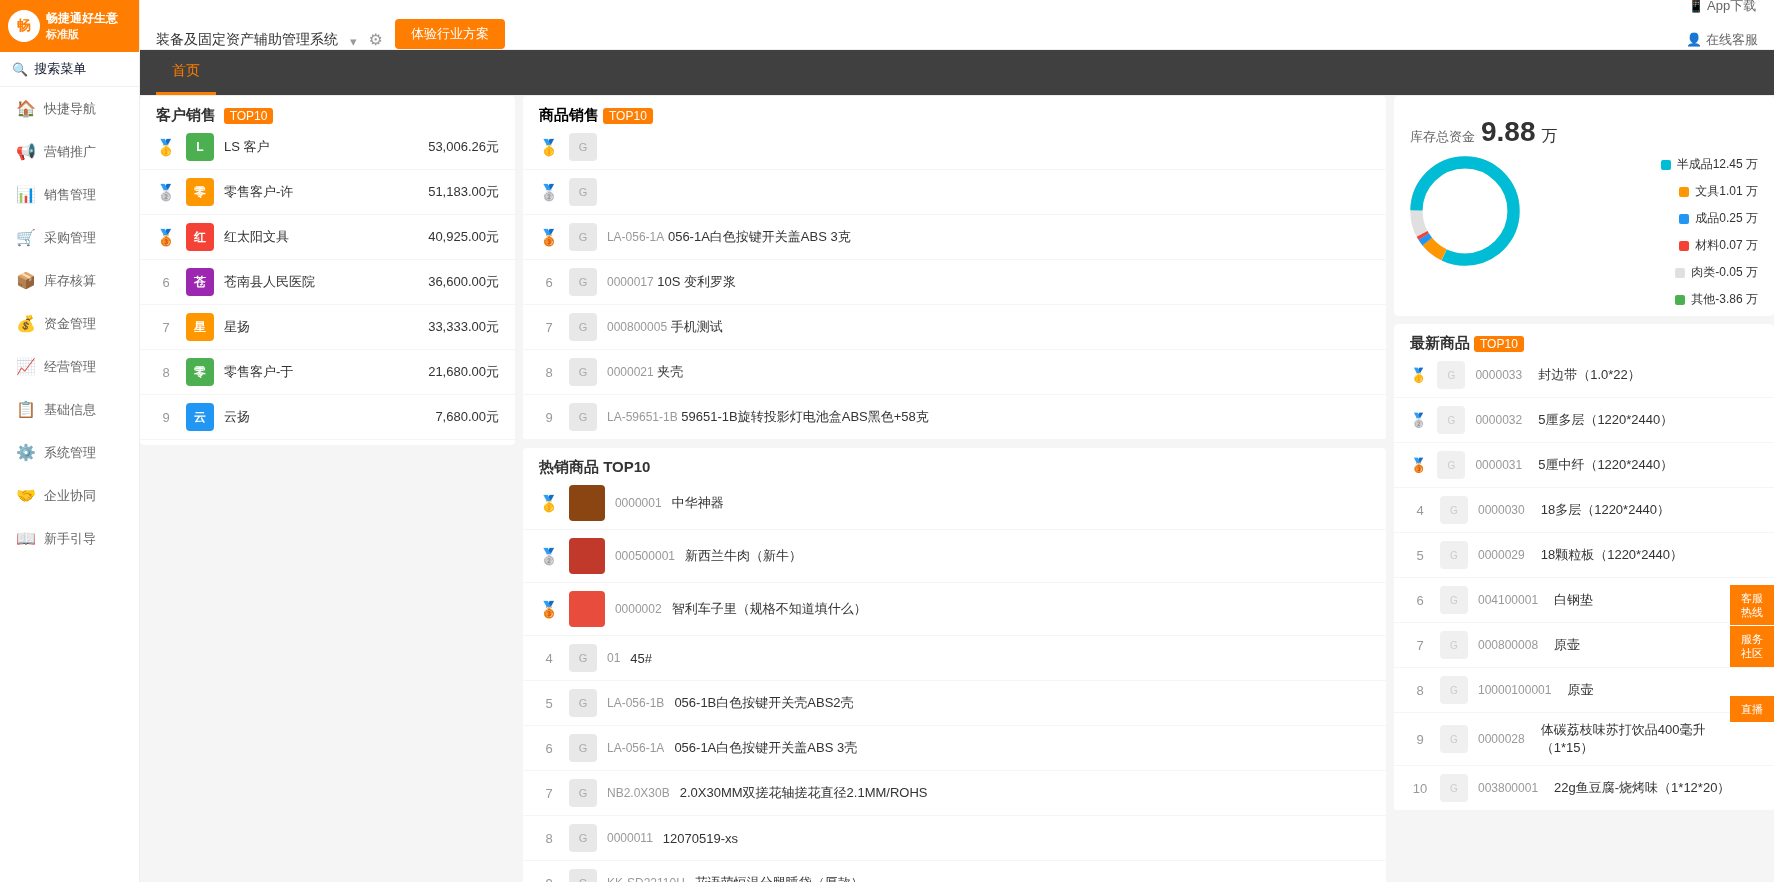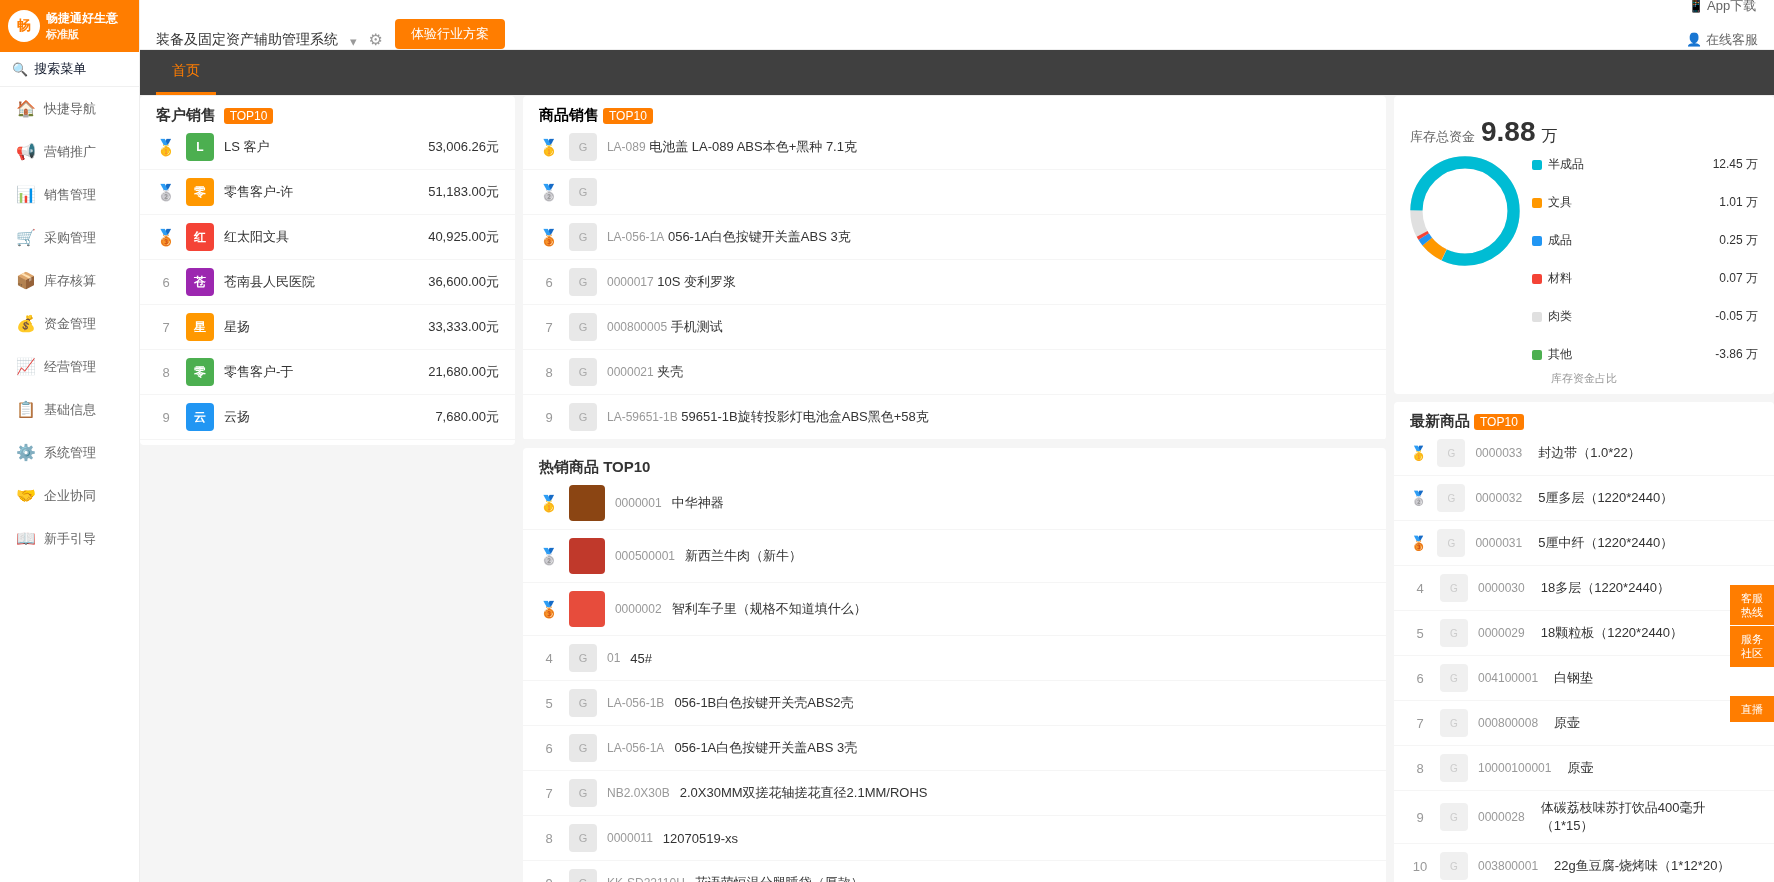--- a/index.html
+++ b/index.html
@@ -57,21 +57,21 @@
 
     
     .inventory-section { background: #fff; border-radius: 4px; margin-bottom: 8px; }
     .inventory-header { padding: 12px 16px 0; }
     .inventory-title { font-size: 13px; color: #666; }
     .inventory-amount { font-size: 28px; font-weight: bold; color: #333; }
     .inventory-unit { font-size: 16px; color: #333; }
     .inventory-chart-area { display: flex; padding: 8px 16px; }
     .donut-chart { position: relative; width: 110px; height: 110px; flex-shrink: 0; }
     .donut-chart svg { width: 110px; height: 110px; }
-    .inventory-legend { flex: 1; padding-left: 12px; display: flex; flex-direction: column; gap: 21px; justify-content: center; }
+    .inventory-legend { flex: 1; padding-left: 12px; display: flex; flex-direction: column; gap: 10px; justify-content: center; align-items: flex-end; }
     .legend-item { display: flex; align-items: center; justify-content: space-between; font-size: 12px; }
     .legend-dot { width: 10px; height: 10px; border-radius: 2px; flex-shrink: 0; margin-right: 6px; }
     .legend-name { flex: 1; color: #333; }
     .legend-value { color: #333; font-weight: 400; }
     .inventory-label { text-align: center; font-size: 11px; color: #999; padding-bottom: 8px; }
 
     
     .new-item { display: flex; align-items: center; padding: 8px 16px; gap: 10px; border-bottom: 1px solid #f5f5f5; }
     .new-img { width: 28px; height: 28px; background: #f0f0f0; border-radius: 4px; display: flex; align-items: center; justify-content: center; color: #ccc; font-size: 10px; flex-shrink: 0; }
     .new-rank { width: 20px; text-align: center; color: #999; font-size: 13px; }
@@ -248,24 +248,20 @@
 
       <div class="card">
         <div style="padding:10px 16px 0;display:flex;align-items:center;">
           <span style="font-size:15px;font-weight:bold;color:#000000;">商品销售</span>
           <span style="background:#ff7d00;color:#fff;font-size:12px;padding:1px 6px;border-radius:3px;margin-left:4px;">TOP10</span>
         </div>
         <div class="scroll-area" id="product-list">
             <div class="rank-item">
     <span style="font-size:16px;">🥇</span>
     <div class="gray-img">G</div>
-    <div style="flex:1;">
-      <span class="hot-code">LA-089</span>
-      <span class="hot-name">电池盖 LA-089 ABS本色+黑种 7.1克</span>
-    </div>
   </div>
             <div class="rank-item">
     <span style="font-size:16px;">🥈</span>
     <div class="gray-img">G</div>
   </div>
             <div class="rank-item">
     <span style="font-size:16px;">🥉</span>
     <div class="gray-img">G</div>
     <div style="flex:1;">
       <span class="hot-code">LA-056-1A</span>
@@ -418,21 +414,20 @@
     <span class="legend-name">肉类</span>
     <span class="legend-value">-0.05 万</span>
   </div>
               <div class="legend-item">
     <div class="legend-dot" style="background:#4CAF50;"></div>
     <span class="legend-name">其他</span>
     <span class="legend-value">-3.86 万</span>
   </div>
             </div>
         </div>
-        <div class="inventory-label">库存资金占比</div>
       </div>
 
       <div class="card">
         <div style="padding:10px 16px 0;display:flex;align-items:center;">
           <span style="font-size:15px;font-weight:bold;color:#333;">最新商品</span>
           <span style="background:#ff7d00;color:#fff;font-size:12px;padding:1px 6px;border-radius:3px;margin-left:4px;">TOP10</span>
         </div>
         <div id="new-list">
             <div class="new-item">
     <span style="font-size:14px;">🥇</span>

